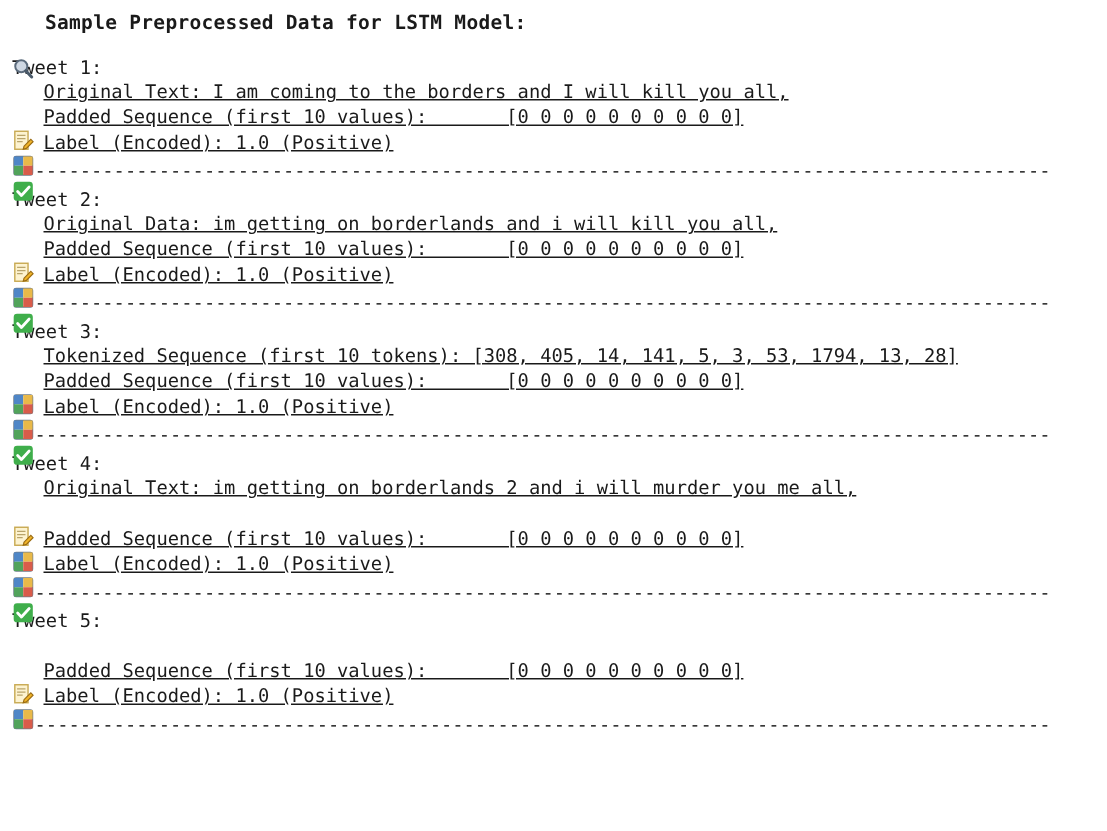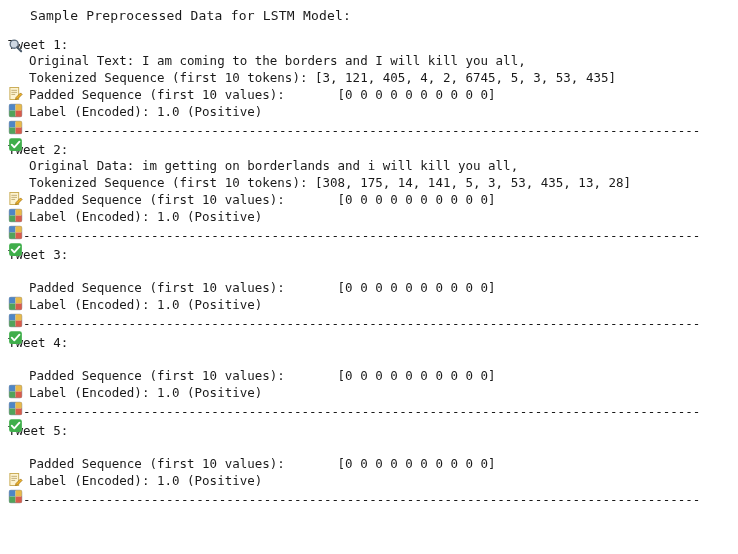--- a/index.html
+++ b/index.html
@@ -18,20 +18,21 @@
   .console {
     padding: 7px 0 0 8px;
     box-sizing: border-box;
   }
   .header-line {
     display: flex;
     align-items: center;
     gap: 7px;
     margin-bottom: 14px;
     white-space: pre;
+    font-weight: bold;
   }
   .header-title {
     font-size: 13px;
     letter-spacing: 0.2px;
   }
   .tweet-block {
     margin-bottom: 0;
   }
   .tweet-label {
     margin: 0 0 1px 0;
@@ -42,20 +43,21 @@
     display: flex;
     align-items: flex-start;
     gap: 6px;
     white-space: pre;
     line-height: 16px;
     margin-bottom: 1px;
   }
   .row .txt {
     white-space: pre;
     font-size: 12.5px;
+    text-decoration: underline;
   }
   .icon {
     display: inline-block;
     width: 15px;
     height: 15px;
     flex: 0 0 15px;
     position: relative;
     margin-top: 1px;
   }
   .divider {
@@ -103,32 +105,20 @@
           <rect x="2" y="1.6" width="9.4" height="12.8" fill="#fdf3d0" stroke="#c8a951" stroke-width="1"></rect>
           <line x1="3.6" y1="4.6" x2="9.6" y2="4.6" stroke="#b9a46a" stroke-width="0.9"></line>
           <line x1="3.6" y1="6.8" x2="9.6" y2="6.8" stroke="#b9a46a" stroke-width="0.9"></line>
           <line x1="3.6" y1="9" x2="7.6" y2="9" stroke="#b9a46a" stroke-width="0.9"></line>
           <path d="M8.6 12.2 L13.4 7.4 L15 9 L10.2 13.8 L8 14.4 Z" fill="#f0b429" stroke="#9a6b12" stroke-width="0.8"></path>
         </svg>
       </span>
       <span class="txt">Original Text: I am coming to the borders and I will kill you all,</span>
     </div>
 
-    <div class="row">
-      <span class="icon ic-numbers">
-        <svg width="15" height="15" viewBox="0 0 16 16">
-          <rect x="1.4" y="1.4" width="13.2" height="13.2" rx="1.6" fill="#ffffff" stroke="#6f7d8c" stroke-width="1"></rect>
-          <rect x="1.4" y="1.4" width="6.6" height="6.6" fill="#4f86c6"></rect>
-          <rect x="8" y="1.4" width="6.6" height="6.6" fill="#e9b949"></rect>
-          <rect x="1.4" y="8" width="6.6" height="6.6" fill="#51a35b"></rect>
-          <rect x="8" y="8" width="6.6" height="6.6" fill="#d95c4a"></rect>
-        </svg>
-      </span>
-      <span class="txt">Tokenized Sequence (first 10 tokens): [3, 121, 405, 4, 2, 6745, 5, 3, 53, 435]</span>
-    </div>
 
     <div class="row">
       <span class="icon ic-numbers">
         <svg width="15" height="15" viewBox="0 0 16 16">
           <rect x="1.4" y="1.4" width="13.2" height="13.2" rx="1.6" fill="#ffffff" stroke="#6f7d8c" stroke-width="1"></rect>
           <rect x="1.4" y="1.4" width="6.6" height="6.6" fill="#4f86c6"></rect>
           <rect x="8" y="1.4" width="6.6" height="6.6" fill="#e9b949"></rect>
           <rect x="1.4" y="8" width="6.6" height="6.6" fill="#51a35b"></rect>
           <rect x="8" y="8" width="6.6" height="6.6" fill="#d95c4a"></rect>
         </svg>
@@ -158,32 +148,20 @@
           <rect x="2" y="1.6" width="9.4" height="12.8" fill="#fdf3d0" stroke="#c8a951" stroke-width="1"></rect>
           <line x1="3.6" y1="4.6" x2="9.6" y2="4.6" stroke="#b9a46a" stroke-width="0.9"></line>
           <line x1="3.6" y1="6.8" x2="9.6" y2="6.8" stroke="#b9a46a" stroke-width="0.9"></line>
           <line x1="3.6" y1="9" x2="7.6" y2="9" stroke="#b9a46a" stroke-width="0.9"></line>
           <path d="M8.6 12.2 L13.4 7.4 L15 9 L10.2 13.8 L8 14.4 Z" fill="#f0b429" stroke="#9a6b12" stroke-width="0.8"></path>
         </svg>
       </span>
       <span class="txt">Original Data: im getting on borderlands and i will kill you all,</span>
     </div>
 
-    <div class="row">
-      <span class="icon ic-numbers">
-        <svg width="15" height="15" viewBox="0 0 16 16">
-          <rect x="1.4" y="1.4" width="13.2" height="13.2" rx="1.6" fill="#ffffff" stroke="#6f7d8c" stroke-width="1"></rect>
-          <rect x="1.4" y="1.4" width="6.6" height="6.6" fill="#4f86c6"></rect>
-          <rect x="8" y="1.4" width="6.6" height="6.6" fill="#e9b949"></rect>
-          <rect x="1.4" y="8" width="6.6" height="6.6" fill="#51a35b"></rect>
-          <rect x="8" y="8" width="6.6" height="6.6" fill="#d95c4a"></rect>
-        </svg>
-      </span>
-      <span class="txt">Tokenized Sequence (first 10 tokens): [308, 175, 14, 141, 5, 3, 53, 435, 13, 28]</span>
-    </div>
 
     <div class="row">
       <span class="icon ic-numbers">
         <svg width="15" height="15" viewBox="0 0 16 16">
           <rect x="1.4" y="1.4" width="13.2" height="13.2" rx="1.6" fill="#ffffff" stroke="#6f7d8c" stroke-width="1"></rect>
           <rect x="1.4" y="1.4" width="6.6" height="6.6" fill="#4f86c6"></rect>
           <rect x="8" y="1.4" width="6.6" height="6.6" fill="#e9b949"></rect>
           <rect x="1.4" y="8" width="6.6" height="6.6" fill="#51a35b"></rect>
           <rect x="8" y="8" width="6.6" height="6.6" fill="#d95c4a"></rect>
         </svg>
@@ -211,20 +189,21 @@
     <div class="row">
       <span class="icon ic-numbers">
         <svg width="15" height="15" viewBox="0 0 16 16">
           <rect x="1.4" y="1.4" width="13.2" height="13.2" rx="1.6" fill="#ffffff" stroke="#6f7d8c" stroke-width="1"></rect>
           <rect x="1.4" y="1.4" width="6.6" height="6.6" fill="#4f86c6"></rect>
           <rect x="8" y="1.4" width="6.6" height="6.6" fill="#e9b949"></rect>
           <rect x="1.4" y="8" width="6.6" height="6.6" fill="#51a35b"></rect>
           <rect x="8" y="8" width="6.6" height="6.6" fill="#d95c4a"></rect>
         </svg>
       </span>
+      <span class="txt">Tokenized Sequence (first 10 tokens): [308, 405, 14, 141, 5, 3, 53, 1794, 13, 28]</span>
     </div>
 
     <div class="row">
       <span class="icon ic-numbers">
         <svg width="15" height="15" viewBox="0 0 16 16">
           <rect x="1.4" y="1.4" width="13.2" height="13.2" rx="1.6" fill="#ffffff" stroke="#6f7d8c" stroke-width="1"></rect>
           <rect x="1.4" y="1.4" width="6.6" height="6.6" fill="#4f86c6"></rect>
           <rect x="8" y="1.4" width="6.6" height="6.6" fill="#e9b949"></rect>
           <rect x="1.4" y="8" width="6.6" height="6.6" fill="#51a35b"></rect>
           <rect x="8" y="8" width="6.6" height="6.6" fill="#d95c4a"></rect>
@@ -241,73 +220,85 @@
         </svg>
       </span>
       <span class="txt">Label (Encoded): 1.0 (Positive)</span>
     </div>
 
     <div class="divider">--------------------------------------------------------------------------------------------</div>
   </div>
 
   <div class="tweet-block">
     <div class="tweet-label">Tweet 4:</div>
-
-
-    <div class="row">
-      <span class="icon ic-numbers">
-        <svg width="15" height="15" viewBox="0 0 16 16">
-          <rect x="1.4" y="1.4" width="13.2" height="13.2" rx="1.6" fill="#ffffff" stroke="#6f7d8c" stroke-width="1"></rect>
-          <rect x="1.4" y="1.4" width="6.6" height="6.6" fill="#4f86c6"></rect>
-          <rect x="8" y="1.4" width="6.6" height="6.6" fill="#e9b949"></rect>
-          <rect x="1.4" y="8" width="6.6" height="6.6" fill="#51a35b"></rect>
-          <rect x="8" y="8" width="6.6" height="6.6" fill="#d95c4a"></rect>
-        </svg>
-      </span>
-    </div>
-
-    <div class="row">
-      <span class="icon ic-numbers">
-        <svg width="15" height="15" viewBox="0 0 16 16">
-          <rect x="1.4" y="1.4" width="13.2" height="13.2" rx="1.6" fill="#ffffff" stroke="#6f7d8c" stroke-width="1"></rect>
-          <rect x="1.4" y="1.4" width="6.6" height="6.6" fill="#4f86c6"></rect>
-          <rect x="8" y="1.4" width="6.6" height="6.6" fill="#e9b949"></rect>
-          <rect x="1.4" y="8" width="6.6" height="6.6" fill="#51a35b"></rect>
-          <rect x="8" y="8" width="6.6" height="6.6" fill="#d95c4a"></rect>
-        </svg>
-      </span>
-      <span class="txt">Padded Sequence (first 10 values):       [0 0 0 0 0 0 0 0 0 0]</span>
-    </div>
-
-    <div class="row">
-      <span class="icon ic-check">
-        <svg width="15" height="15" viewBox="0 0 16 16">
-          <rect x="1.2" y="1.2" width="13.6" height="13.6" rx="2.4" fill="#3fae4b"></rect>
-          <path d="M4 8.2 L6.7 11 L12.2 5" fill="none" stroke="#ffffff" stroke-width="2" stroke-linecap="round" stroke-linejoin="round"></path>
-        </svg>
-      </span>
-      <span class="txt">Label (Encoded): 1.0 (Positive)</span>
-    </div>
-
-    <div class="divider">--------------------------------------------------------------------------------------------</div>
-  </div>
-
-  <div class="tweet-block">
-    <div class="tweet-label">Tweet 5:</div>
 
     <div class="row">
       <span class="icon ic-memo">
         <svg width="15" height="15" viewBox="0 0 16 16">
           <rect x="2" y="1.6" width="9.4" height="12.8" fill="#fdf3d0" stroke="#c8a951" stroke-width="1"></rect>
           <line x1="3.6" y1="4.6" x2="9.6" y2="4.6" stroke="#b9a46a" stroke-width="0.9"></line>
           <line x1="3.6" y1="6.8" x2="9.6" y2="6.8" stroke="#b9a46a" stroke-width="0.9"></line>
           <line x1="3.6" y1="9" x2="7.6" y2="9" stroke="#b9a46a" stroke-width="0.9"></line>
           <path d="M8.6 12.2 L13.4 7.4 L15 9 L10.2 13.8 L8 14.4 Z" fill="#f0b429" stroke="#9a6b12" stroke-width="0.8"></path>
         </svg>
       </span>
+      <span class="txt">Original Text: im getting on borderlands 2 and i will murder you me all,</span>
+    </div>
+
+    <div class="row">
+      <span class="icon ic-numbers">
+        <svg width="15" height="15" viewBox="0 0 16 16">
+          <rect x="1.4" y="1.4" width="13.2" height="13.2" rx="1.6" fill="#ffffff" stroke="#6f7d8c" stroke-width="1"></rect>
+          <rect x="1.4" y="1.4" width="6.6" height="6.6" fill="#4f86c6"></rect>
+          <rect x="8" y="1.4" width="6.6" height="6.6" fill="#e9b949"></rect>
+          <rect x="1.4" y="8" width="6.6" height="6.6" fill="#51a35b"></rect>
+          <rect x="8" y="8" width="6.6" height="6.6" fill="#d95c4a"></rect>
+        </svg>
+      </span>
+    </div>
+
+    <div class="row">
+      <span class="icon ic-numbers">
+        <svg width="15" height="15" viewBox="0 0 16 16">
+          <rect x="1.4" y="1.4" width="13.2" height="13.2" rx="1.6" fill="#ffffff" stroke="#6f7d8c" stroke-width="1"></rect>
+          <rect x="1.4" y="1.4" width="6.6" height="6.6" fill="#4f86c6"></rect>
+          <rect x="8" y="1.4" width="6.6" height="6.6" fill="#e9b949"></rect>
+          <rect x="1.4" y="8" width="6.6" height="6.6" fill="#51a35b"></rect>
+          <rect x="8" y="8" width="6.6" height="6.6" fill="#d95c4a"></rect>
+        </svg>
+      </span>
+      <span class="txt">Padded Sequence (first 10 values):       [0 0 0 0 0 0 0 0 0 0]</span>
+    </div>
+
+    <div class="row">
+      <span class="icon ic-check">
+        <svg width="15" height="15" viewBox="0 0 16 16">
+          <rect x="1.2" y="1.2" width="13.6" height="13.6" rx="2.4" fill="#3fae4b"></rect>
+          <path d="M4 8.2 L6.7 11 L12.2 5" fill="none" stroke="#ffffff" stroke-width="2" stroke-linecap="round" stroke-linejoin="round"></path>
+        </svg>
+      </span>
+      <span class="txt">Label (Encoded): 1.0 (Positive)</span>
+    </div>
+
+    <div class="divider">--------------------------------------------------------------------------------------------</div>
+  </div>
+
+  <div class="tweet-block">
+    <div class="tweet-label">Tweet 5:</div>
+
+    <div class="row">
+      <span class="icon ic-memo">
+        <svg width="15" height="15" viewBox="0 0 16 16">
+          <rect x="2" y="1.6" width="9.4" height="12.8" fill="#fdf3d0" stroke="#c8a951" stroke-width="1"></rect>
+          <line x1="3.6" y1="4.6" x2="9.6" y2="4.6" stroke="#b9a46a" stroke-width="0.9"></line>
+          <line x1="3.6" y1="6.8" x2="9.6" y2="6.8" stroke="#b9a46a" stroke-width="0.9"></line>
+          <line x1="3.6" y1="9" x2="7.6" y2="9" stroke="#b9a46a" stroke-width="0.9"></line>
+          <path d="M8.6 12.2 L13.4 7.4 L15 9 L10.2 13.8 L8 14.4 Z" fill="#f0b429" stroke="#9a6b12" stroke-width="0.8"></path>
+        </svg>
+      </span>
     </div>
 
 
     <div class="row">
       <span class="icon ic-numbers">
         <svg width="15" height="15" viewBox="0 0 16 16">
           <rect x="1.4" y="1.4" width="13.2" height="13.2" rx="1.6" fill="#ffffff" stroke="#6f7d8c" stroke-width="1"></rect>
           <rect x="1.4" y="1.4" width="6.6" height="6.6" fill="#4f86c6"></rect>
           <rect x="8" y="1.4" width="6.6" height="6.6" fill="#e9b949"></rect>
           <rect x="1.4" y="8" width="6.6" height="6.6" fill="#51a35b"></rect>

